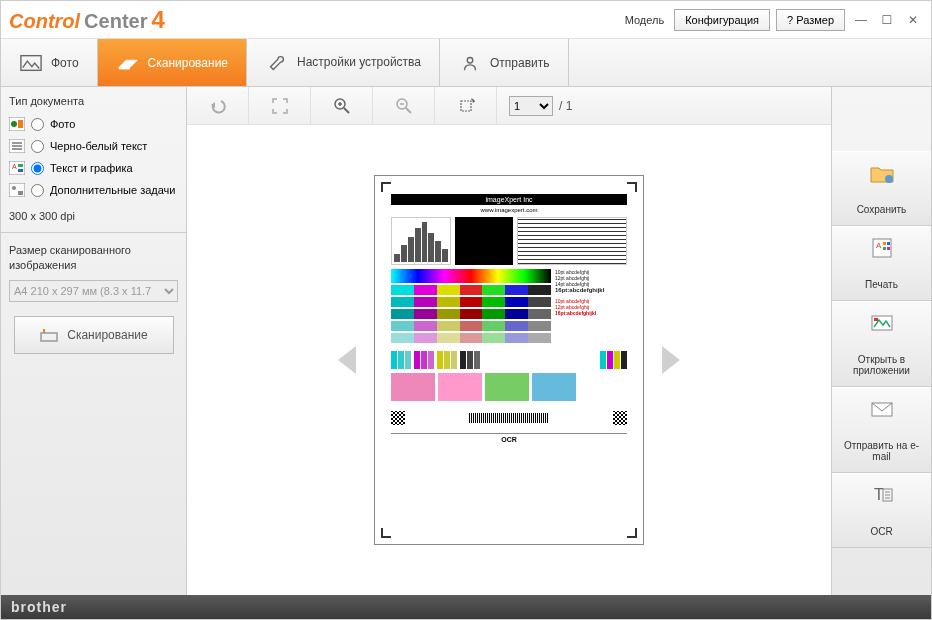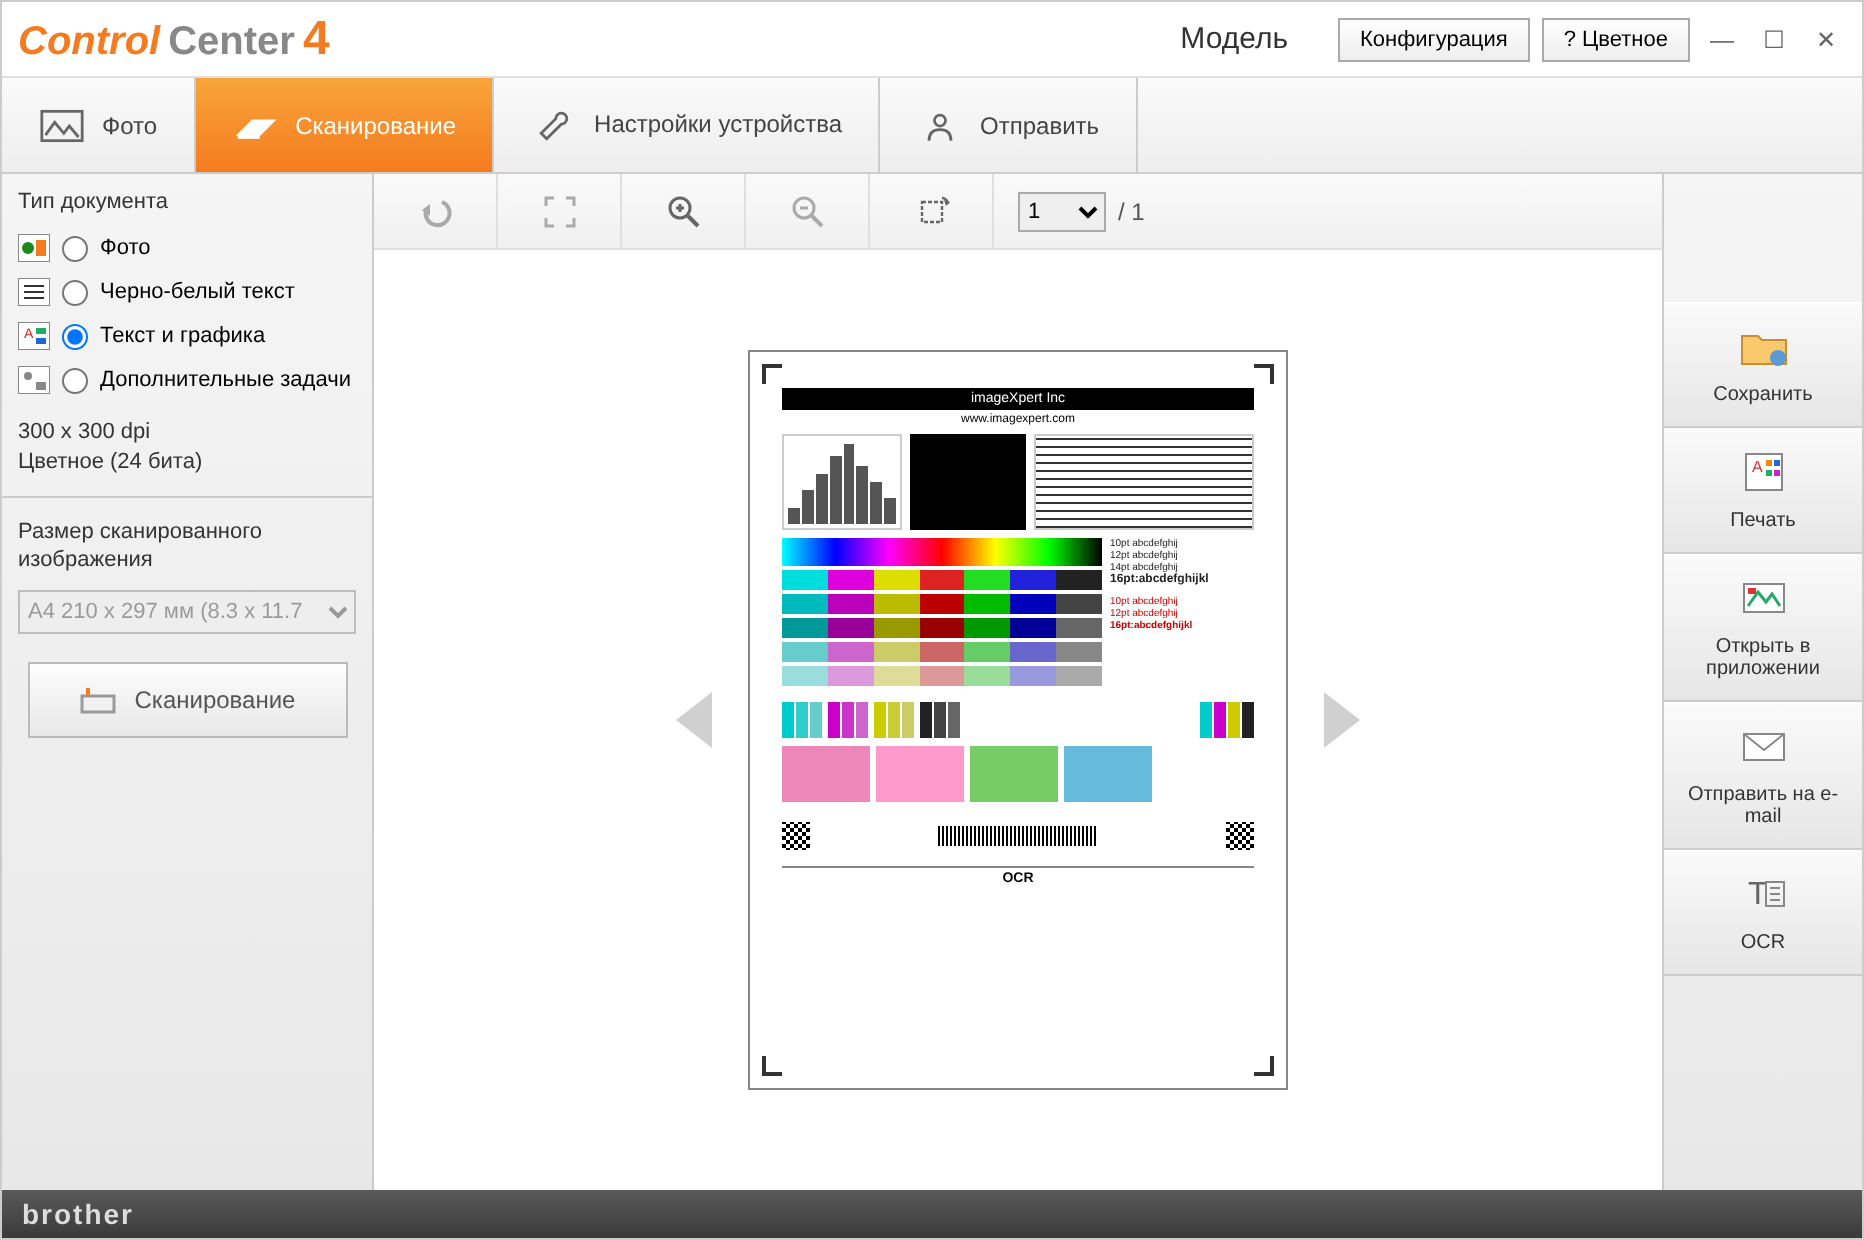--- a/index.html
+++ b/index.html
@@ -3,21 +3,21 @@
 <meta charset="utf-8">
 <style>
 * { box-sizing: border-box; margin: 0; padding: 0; font-family: Arial, sans-serif; }
 body { width: 932px; height: 620px; background: #fff; border: 1px solid #ccc; display: flex; flex-direction: column; overflow: hidden; }
 .header { height: 38px; display: flex; align-items: center; padding: 0 8px; gap: 6px; border-bottom: 1px solid #e0e0e0; }
 .logo { font-size: 20px; font-weight: bold; display: flex; align-items: baseline; gap: 4px; }
 .logo-control { color: #f47b20; font-style: italic; }
 .logo-center { color: #888; font-weight: bold; }
 .logo-4 { color: #f47b20; font-size: 24px; }
 .hdr-spacer { flex: 1; }
-.hdr-label { font-size: 15px; color: #333; margin-right: 19px; }
+.hdr-label { font-size: 11px; color: #333; margin-right: 4px; }
 .hdr-select { width: 150px; height: 22px; font-size: 11px; border: 1px solid #aaa; background: #fff; }
 .hdr-btn { height: 22px; padding: 0 10px; font-size: 11px; border: 1px solid #aaa; background: linear-gradient(#fff,#eee); cursor: pointer; }
 .win-btn { width: 20px; height: 18px; display: flex; align-items: center; justify-content: center; font-size: 12px; color: #666; cursor: pointer; }
 .tabs { height: 48px; display: flex; background: linear-gradient(#fafafa,#eee); border-bottom: 1px solid #ccc; }
 .tab { display: flex; align-items: center; gap: 8px; padding: 0 18px; border-right: 1px solid #ccc; font-size: 12px; color: #444; cursor: pointer; }
 .tab.active { background: linear-gradient(#f9a53a,#f47b20); color: #fff; }
 .tab-icon { width: 24px; height: 20px; display: flex; align-items: center; justify-content: center; }
 .tab-icon svg { width: 22px; height: 18px; }
 .main { flex: 1; display: flex; min-height: 0; }
 .sidebar { width: 186px; background: linear-gradient(#f5f5f5,#e8e8e8); border-right: 1px solid #ccc; padding: 6px 8px; display: flex; flex-direction: column; gap: 4px; font-size: 11px; }
@@ -62,42 +62,42 @@
 .row-flex { display: flex; gap: 4px; }
 .swatches { display: flex; gap: 3px; margin: 4px 0; }
 .swatch-grp { display: flex; gap: 1px; }
 .swatch-grp div { width: 6px; height: 18px; }
 .big-sw { display: flex; gap: 3px; margin-top: 4px; }
 .big-sw div { width: 44px; height: 28px; }
 .barcode { height: 10px; background: repeating-linear-gradient(90deg,#000 0,#000 1px,transparent 1px,transparent 2px); margin: 6px auto; width: 80px; }
 .ocr-box { text-align: center; font-size: 7px; border-top: 1px solid #888; padding-top: 2px; margin-top: 4px; font-weight: bold; }
 .rightbar { width: 100px; background: linear-gradient(#f5f5f5,#e8e8e8); border-left: 1px solid #ccc; display: flex; flex-direction: column; }
 .rb-spacer { height: 64px; }
-.rbtn { flex: 0 0 auto; display: flex; flex-direction: column; align-items: center; justify-content: center; gap: 8px; padding: 10px 4px; border-bottom: 1px solid #ccc; border-top: 1px solid #fff; font-size: 10px; text-align: center; color: #333; cursor: pointer; background: linear-gradient(#fafafa,#e6e6e6); }
+.rbtn { flex: 0 0 auto; display: flex; flex-direction: column; align-items: center; justify-content: center; gap: 20px; padding: 10px 4px; border-bottom: 1px solid #ccc; border-top: 1px solid #fff; font-size: 10px; text-align: center; color: #333; cursor: pointer; background: linear-gradient(#fafafa,#e6e6e6); }
 .rbtn:first-of-type { border-top: 1px solid #ccc; }
 .rbtn svg { width: 26px; height: 22px; }
 .statusbar { height: 24px; background: linear-gradient(#5a5a5a,#3a3a3a); color: #fff; font-size: 11px; display: flex; align-items: center; padding: 0 10px; }
 .st-left { flex: 0 0 200px; }
 .st-mid { flex: 1; text-align: center; }
 .st-brand { font-size: 14px; font-weight: bold; letter-spacing: 1px; color: #ddd; }
 input[type=radio] { margin: 0; }
 </style>
 </head>
 <body>
 
 <div class="header">
   <div class="logo">
     <span class="logo-control">Control</span>
     <span class="logo-center">Center</span>
     <span class="logo-4">4</span>
   </div>
   <div class="hdr-spacer"></div>
   <span class="hdr-label">Модель</span>
   <button class="hdr-btn">Конфигурация</button>
-  <button class="hdr-btn">?&nbsp;<span>Цветное</span></button>
+  <button class="hdr-btn">?&nbsp;<span>Размер</span></button>
   <div class="win-btn">—</div>
   <div class="win-btn">☐</div>
   <div class="win-btn">✕</div>
 </div>
 
 <div class="tabs">
   <div class="tab">
     <span class="tab-icon">
         <svg viewBox="0 0 24 18">
           <rect x="1" y="1" width="22" height="16" fill="none" stroke="#666" stroke-width="1.5"></rect>
@@ -171,21 +171,20 @@
       <svg class="radio-ic" viewBox="0 0 16 14">
           <rect width="16" height="14" fill="#fff" stroke="#888"></rect>
           <circle cx="5" cy="5" r="2" fill="#888"></circle>
           <rect x="9" y="8" width="5" height="4" fill="#888"></rect>
         </svg>
       <input type="radio" name="dt" style="">
         <span>Дополнительные задачи</span>
     </label>
     <div class="side-info">
       <div>300 x 300  dpi</div>
-      <div>Цветное (24 бита)</div>
     </div>
     <div class="side-sep"></div>
     <div class="side-title" style="line-height:1.3">Размер сканированного изображения</div>
     <select class="size-select" disabled="">
       <option>A4 210 x 297 мм (8.3 x 11.7</option>
     </select>
     <button class="scan-btn">
       <svg width="20" height="16" viewBox="0 0 20 16">
           <rect x="2" y="6" width="16" height="8" fill="none" stroke="#999" stroke-width="1.5"></rect>
           <line x1="5" y1="2" x2="5" y2="6" stroke="#f47b20" stroke-width="2"></line>

